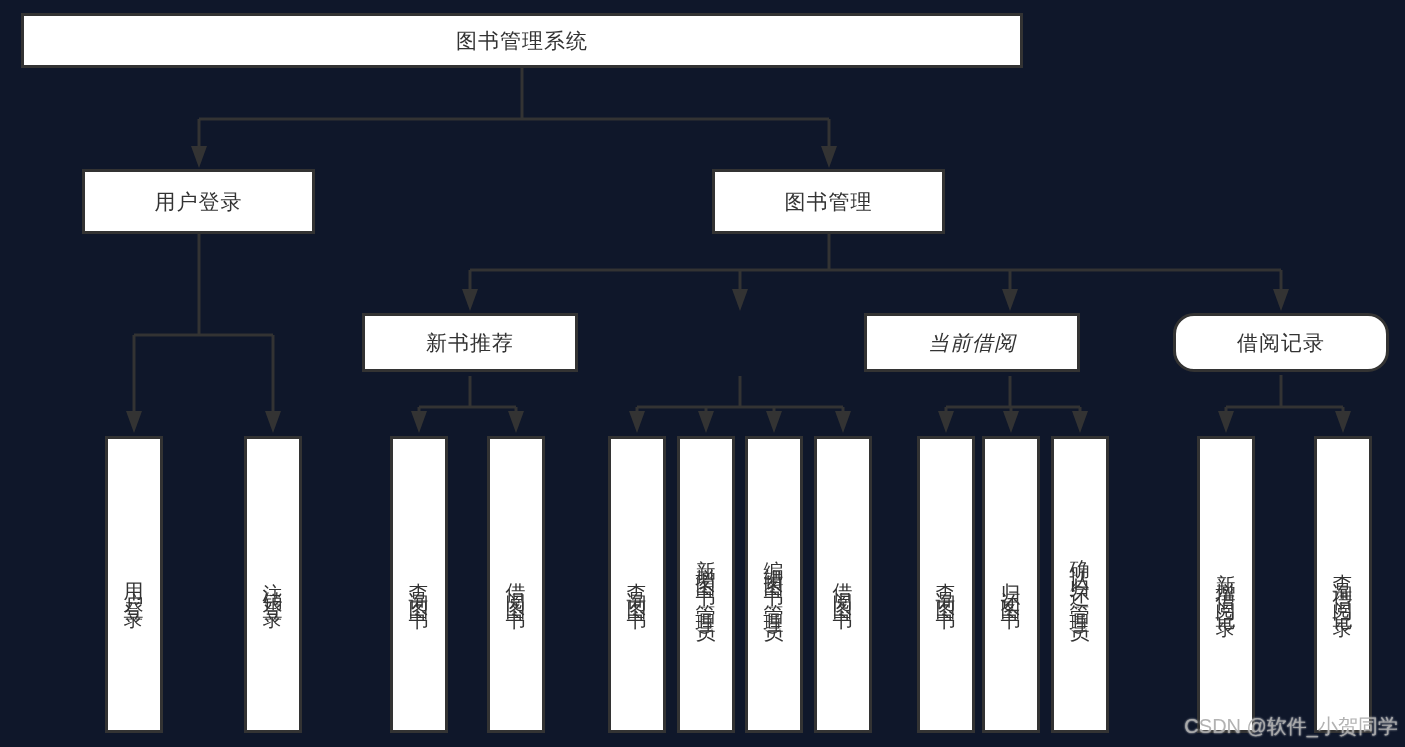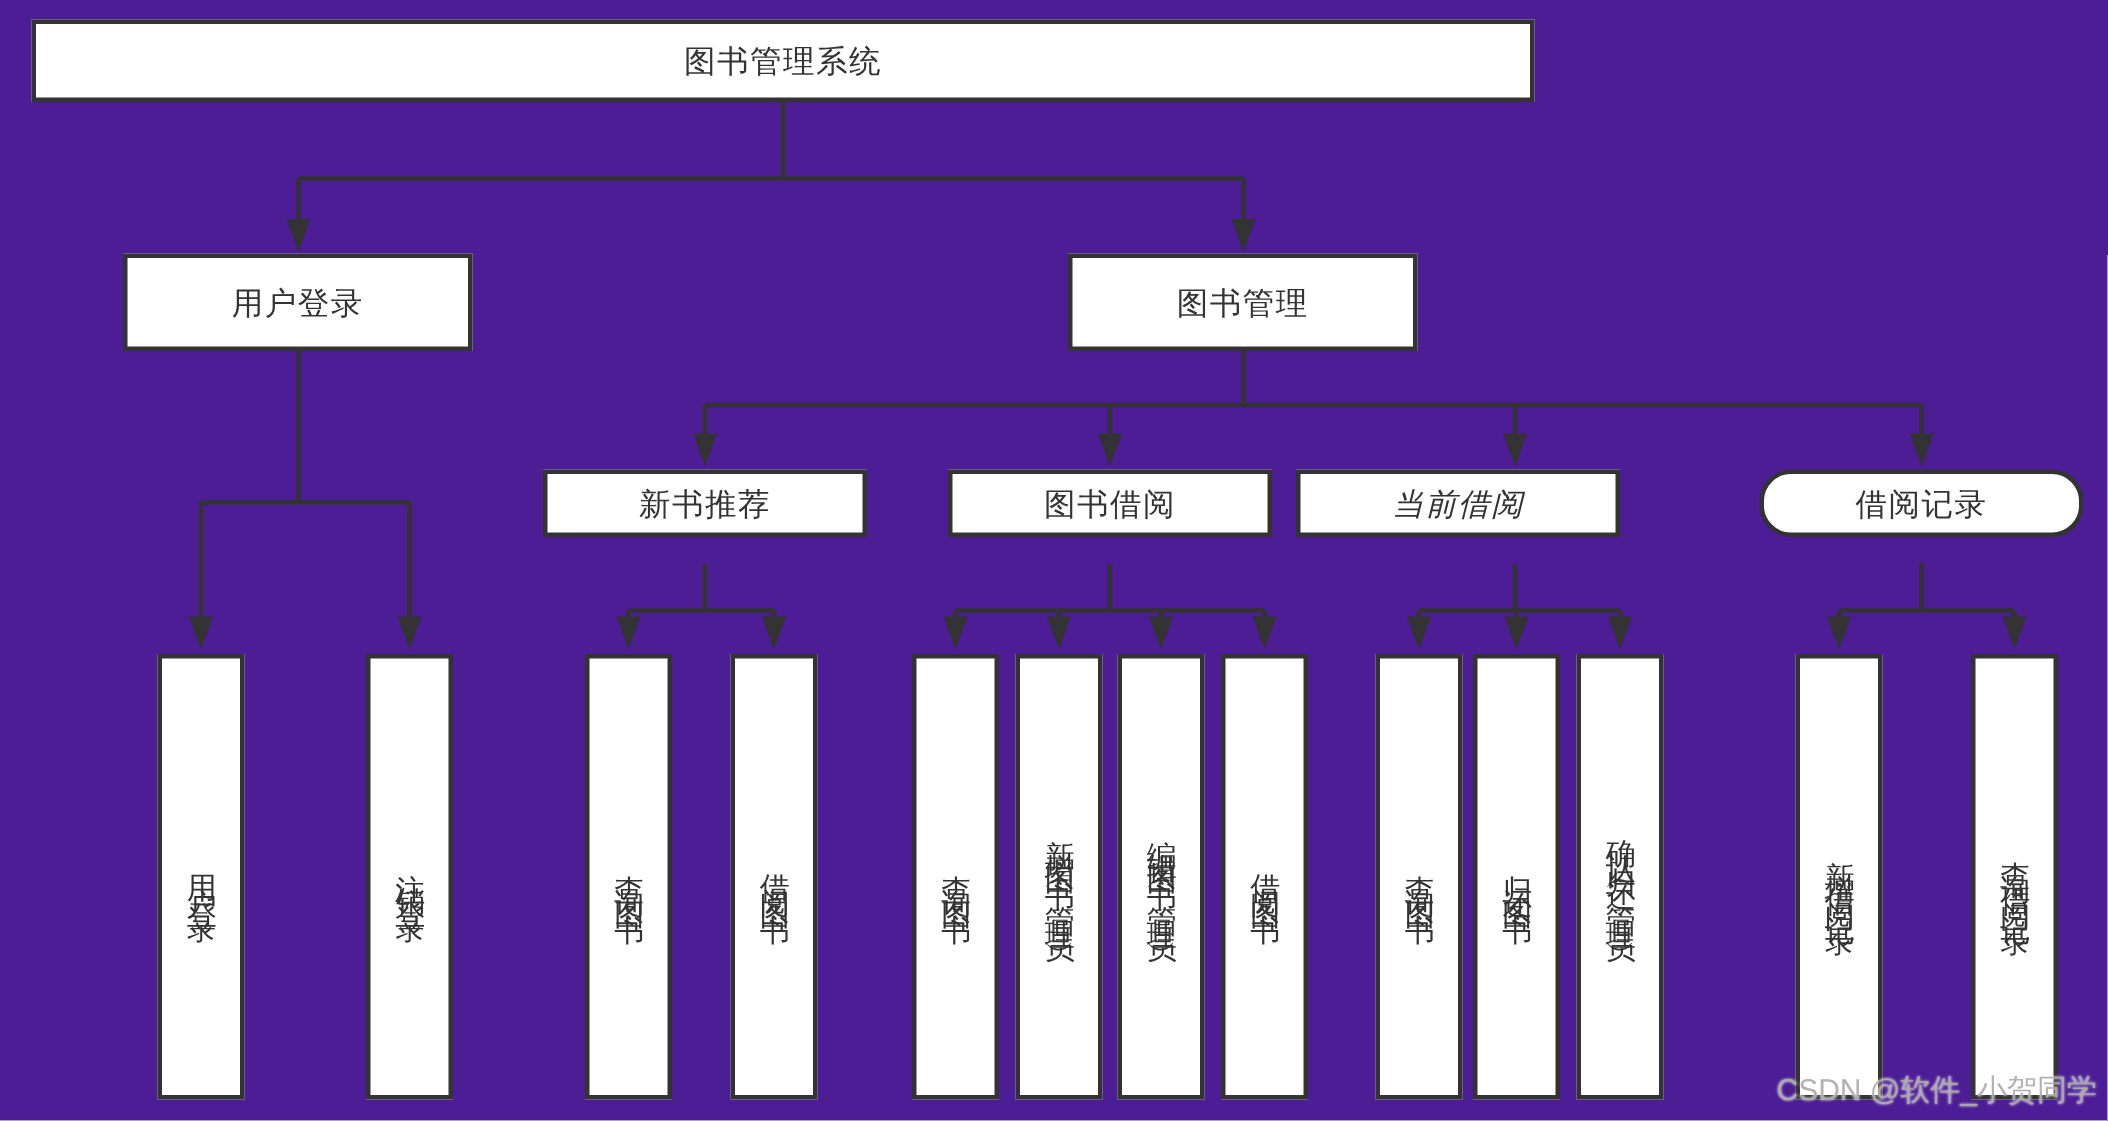--- a/index.html
+++ b/index.html
@@ -5,21 +5,21 @@
   html, body {
     margin: 0;
     padding: 0;
     background: #ffffff;
     font-family: "Liberation Sans", sans-serif;
   }
   .stage {
     position: relative;
     width: 1405px;
     height: 747px;
-    background: #4c1d95;
+    background: #0f172a;
     overflow: hidden;
   }
   .connectors {
     position: absolute;
     left: 0;
     top: 0;
     width: 1405px;
     height: 747px;
   }
   .connectors path {
@@ -40,21 +40,21 @@
     align-items: center;
     justify-content: center;
     color: #333333;
   }
   .node .hlabel {
     font-size: 21px;
     letter-spacing: 1px;
     white-space: nowrap;
   }
   .lvl2 { top: 169px; width: 233px; height: 65px; }
-  .lvl3 { top: 313px; width: 216px; height: 45px; }
+  .lvl3 { top: 313px; width: 216px; height: 59px; }
   .leaf { top: 436px; width: 58px; height: 297px; }
   .leaf .vlabel {
     writing-mode: vertical-rl;
     text-orientation: mixed;
     font-size: 20px;
     line-height: 1;
     letter-spacing: 9px;
     white-space: nowrap;
   }
   .watermark {
@@ -123,23 +123,20 @@
   <div class="node lvl2" style="left:82px;">
     <span class="hlabel">用户登录</span>
   </div>
   <div class="node lvl2" style="left:712px;">
     <span class="hlabel">图书管理</span>
   </div>
 
   <div class="node lvl3" style="left:362px;">
     <span class="hlabel">新书推荐</span>
   </div>
-  <div class="node lvl3" style="left:632px;">
-    <span class="hlabel">图书借阅</span>
-  </div>
   <div class="node lvl3" style="left:864px;font-style:italic;">
     <span class="hlabel">当前借阅</span>
   </div>
   <div class="node lvl3" style="left:1173px;border-radius:21px;">
     <span class="hlabel">借阅记录</span>
   </div>
 
   <div class="node leaf" style="left:105px;">
     <span class="vlabel">用户登录</span>
   </div>

